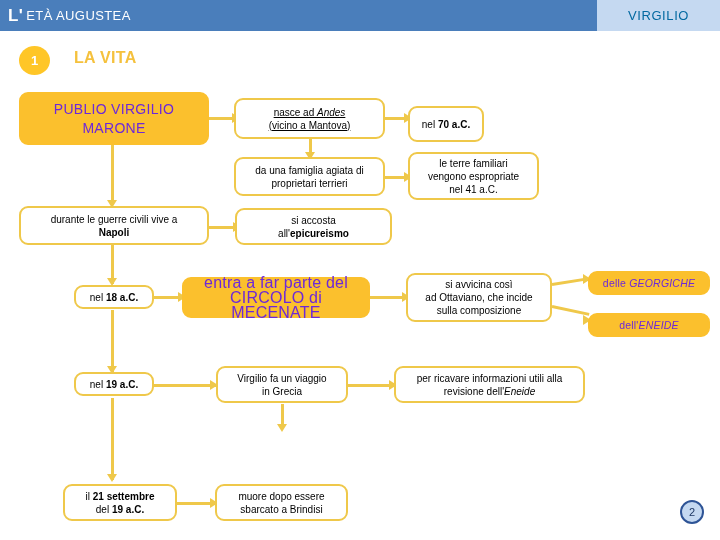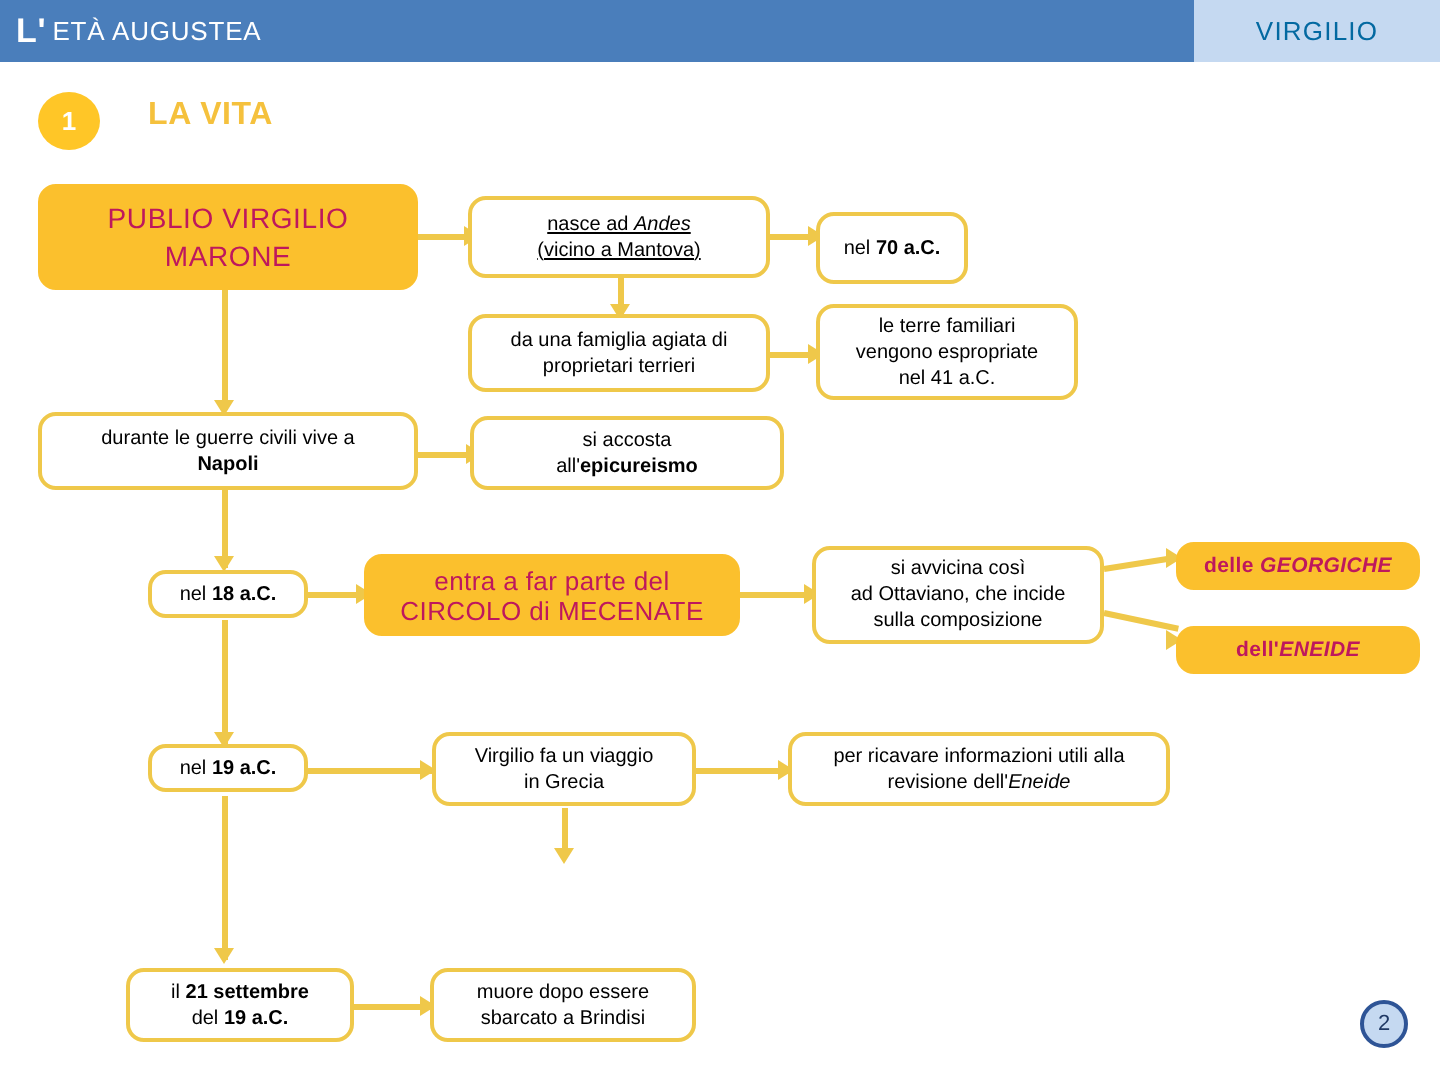--- a/index.html
+++ b/index.html
@@ -26,24 +26,24 @@
   .sec-num{position:absolute;left:19px;top:46px;width:31px;height:29px;border-radius:50%;
     background:#FFC627;color:#ffffff;font-size:13px;font-weight:bold;
     display:flex;align-items:center;justify-content:center;}
   .sec-title{position:absolute;left:74px;top:49px;color:#F5C13D;font-size:16px;
     font-weight:bold;letter-spacing:.3px;}
 
   
   .box{position:absolute;box-sizing:border-box;display:flex;align-items:center;
     justify-content:center;text-align:center;border:2px solid #EFC84A;border-radius:9px;
     background:#ffffff;color:#000000;font-size:10px;line-height:13px;padding:2px 5px;}
-  .box.fill{background:#FBC02D;border-color:#FBC02D;color:#be185d;}
+  .box.fill{background:#FBC02D;border-color:#FBC02D;color:#6d28d9;}
   .box.fill.big{font-size:14px;line-height:19px;font-weight:normal;letter-spacing:.3px;}
-  .box.fill.mid{font-size:13px;line-height:15px;letter-spacing:.2px;}
-  .box.fill.sm{font-size:10.5px;line-height:14px;font-weight:bold;letter-spacing:.2px;text-align:right;}
+  .box.fill.mid{font-size:16px;line-height:15px;letter-spacing:.2px;}
+  .box.fill.sm{font-size:10.5px;line-height:14px;font-weight:normal;letter-spacing:.2px;text-align:right;}
   .box b{font-weight:bold;}
   .box i{font-style:italic;}
 
   
   .ln{position:absolute;background:#EFC84A;}
   .ln.h{height:3px;}
   .ln.v{width:3px;}
   .arrow{position:absolute;width:0;height:0;}
   .arrow.r{border-top:5px solid transparent;border-bottom:5px solid transparent;border-left:8px solid #EFC84A;}
   .arrow.d{border-left:5px solid transparent;border-right:5px solid transparent;border-top:8px solid #EFC84A;}

